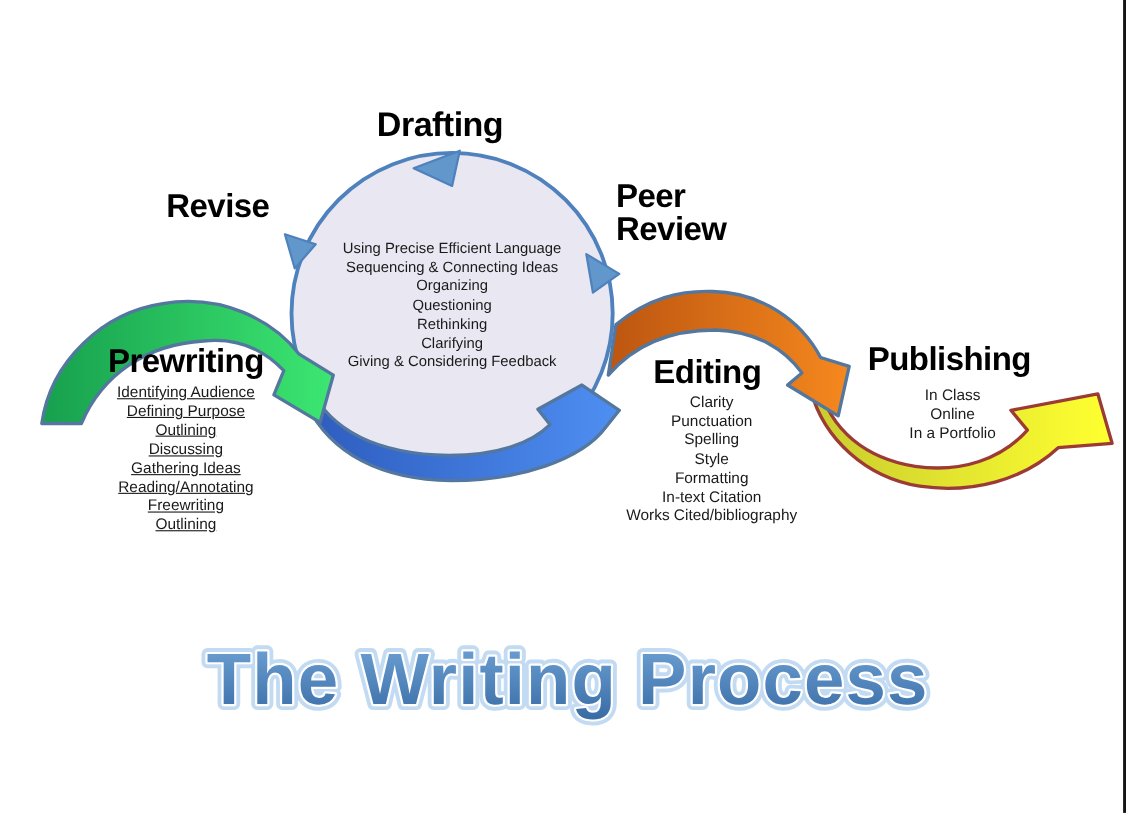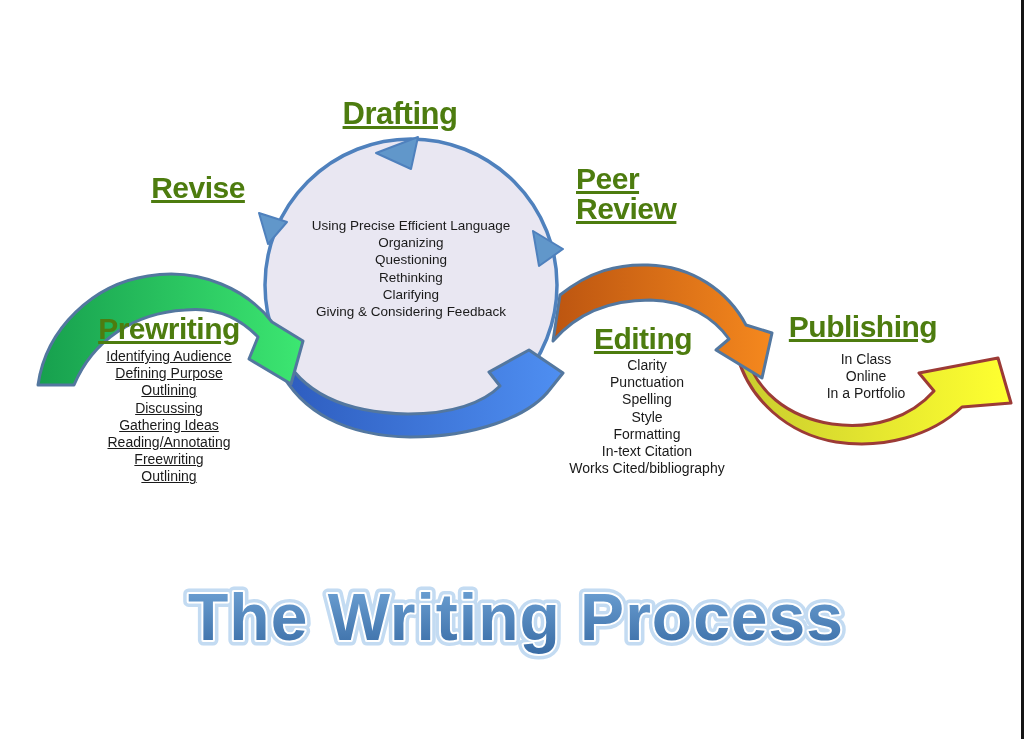--- a/index.html
+++ b/index.html
@@ -5,23 +5,22 @@
   html,body{margin:0;padding:0;}
   body{
     width:1024px;height:739px;position:relative;overflow:hidden;
     background:#ffffff;
     font-family:"Liberation Sans", sans-serif;
     color:var(--text,#1a1a1a);
   }
   .abs{position:absolute;}
   .centered{transform:translateX(-50%);text-align:center;}
   .heading{
-    font-weight:700;font-size:30px;color:#4d7c0f;white-space:nowrap;
+    font-weight:700;font-size:30px;color:#000000;white-space:nowrap;
     letter-spacing:-0.5px;
-    text-decoration:underline;
   }
   .list{font-size:14px;line-height:17.2px;color:var(--text,#1a1a1a);}
   .list div{white-space:nowrap;}
   #diagram-svg{position:absolute;left:0;top:0;}
   
   #gradGreen stop:nth-child(1){stop-color:var(--green_start);}
   #gradGreen stop:nth-child(2){stop-color:var(--green_end);}
   #gradBlue stop:nth-child(1){stop-color:var(--blue_start);}
   #gradBlue stop:nth-child(2){stop-color:var(--blue_end);}
   #gradOrange stop:nth-child(1){stop-color:var(--orange_start);}
@@ -106,24 +105,25 @@
            L 303 341 L 291 384 L 249 359 L 258 337
            C 238 316 213 307 185 310
            C 134 313 93 340 74 385 Z"></path>
 
   <text class="title-halo" x="516" y="640" text-anchor="middle">The Writing Process</text>
   <text class="title-front" x="516" y="640" text-anchor="middle">The Writing Process</text>
 </svg>
 
 <div class="abs centered heading" style="left:400px;top:96px;font-size:31px;">Drafting</div>
 <div class="abs centered heading" style="left:198px;top:171px;">Revise</div>
-<div class="abs heading" style="left:576px;top:164px;width:130px;white-space:normal;line-height:30px;">Peer Review</div>
+<div class="abs heading" style="left:560px;top:164px;width:130px;white-space:normal;line-height:30px;">Peer Review</div>
 
 <div class="abs centered list circle-list" style="left:411px;top:217px;width:280px;">
   <div>Using Precise Efficient Language</div>
+  <div>Sequencing &amp; Connecting Ideas</div>
   <div>Organizing</div>
   <div>Questioning</div>
   <div>Rethinking</div>
   <div>Clarifying</div>
   <div>Giving &amp; Considering Feedback</div>
 </div>
 
 <div class="abs centered heading" style="left:169px;top:312px;">Prewriting</div>
 <div class="abs centered list" style="left:169px;top:348px;text-decoration:underline;">
   <div>Identifying Audience</div>

